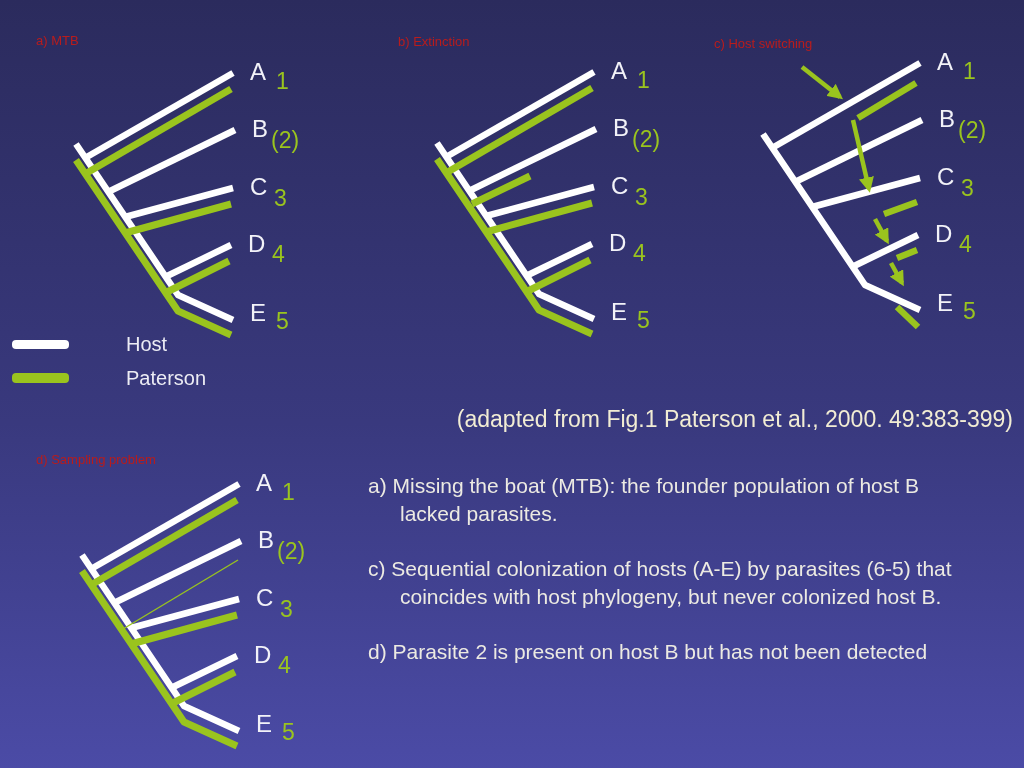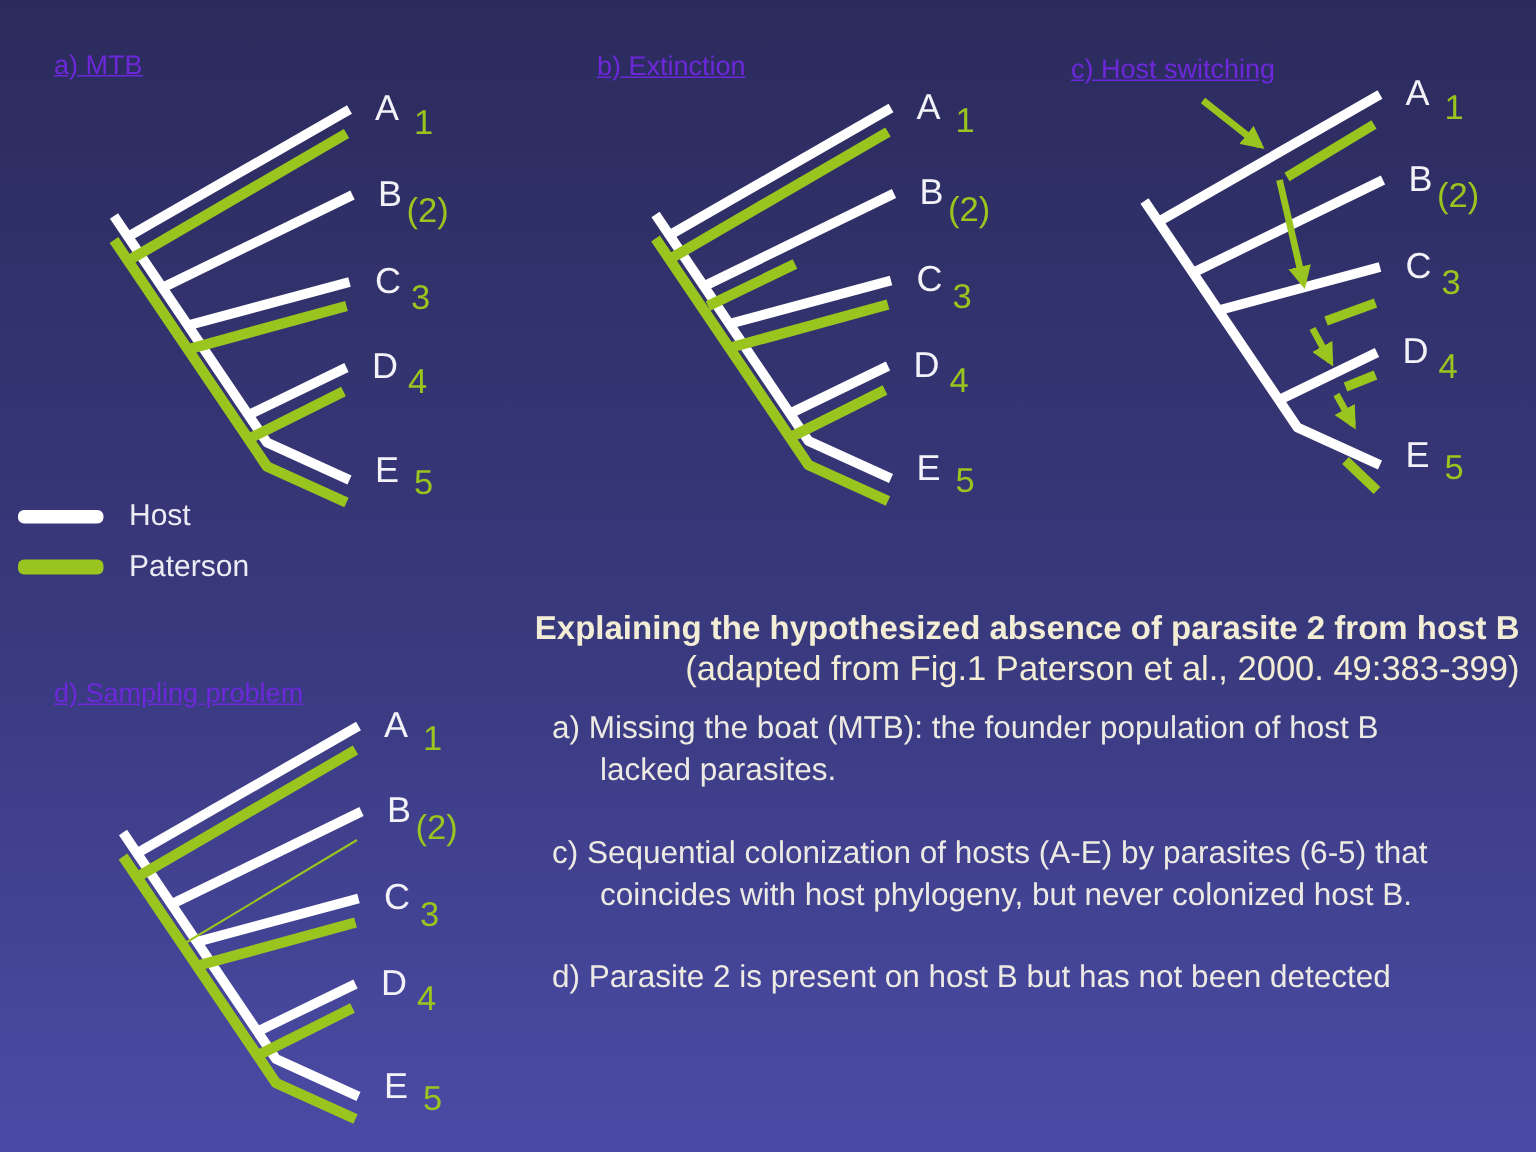--- a/index.html
+++ b/index.html
@@ -4,26 +4,26 @@
 <style>
   html,body{margin:0;padding:0;}
   body{
     width:1024px;height:768px;overflow:hidden;position:relative;
     background:linear-gradient(to bottom,#2B2B5D 0%,#39397E 55%,#4B4BA6 100%);
     font-family:"Liberation Sans","DejaVu Sans",sans-serif;
   }
   .panel{position:absolute;width:250px;height:300px;}
   .panel svg{display:block;width:250px;height:300px;}
   .panel-header{
-    position:absolute;color:#6d28d9;font-size:18px;white-space:nowrap;text-decoration:underline;
+    position:absolute;color:#b91c1c;font-size:13px;white-space:nowrap;
   }
   text.taxon{fill:#F2F2F8;font-size:24px;font-family:"Liberation Sans","DejaVu Sans",sans-serif;}
   text.num{fill:#9AC41E;font-size:23px;font-family:"Liberation Sans","DejaVu Sans",sans-serif;}
   .legend{position:absolute;left:12px;top:332px;}
-  .legend-row{display:flex;align-items:center;height:24px;margin-bottom:10px;}
+  .legend-row{display:flex;align-items:center;height:24px;margin-bottom:10px;gap:40px;}
   .legend-bar{width:57px;border-radius:4px;flex:0 0 auto;}
   .legend-bar.host{height:9px;background:#FFFFFF;}
   .legend-bar.parasite{height:10px;background:#9AC41E;}
   .legend-label{color:#ECECF4;font-size:20px;margin-left:17px;white-space:nowrap;}
   .title-block{position:absolute;right:11px;top:406px;text-align:right;color:#F2EDD4;}
   .main-title{font-size:22px;font-weight:bold;line-height:26px;white-space:nowrap;}
   .subtitle{font-size:23px;line-height:20px;margin-top:3px;white-space:nowrap;}
   .explanations{position:absolute;left:368px;top:472px;color:#ECEAE2;font-size:21px;}
   .exp-item{margin-bottom:27px;}
   .exp-item p{margin:0;line-height:28px;white-space:nowrap;}
@@ -150,21 +150,20 @@
     <div class="legend-bar host"></div>
     <div class="legend-label">Host</div>
   </div>
   <div class="legend-row">
     <div class="legend-bar parasite"></div>
     <div class="legend-label">Paterson</div>
   </div>
 </div>
 
 <div class="title-block">
-  <div class="main-title">Explaining the hypothesized absence of parasite 2 from host B</div>
   <div class="subtitle">(adapted from Fig.1 Paterson et al., 2000. 49:383-399)</div>
 </div>
 
 <div class="explanations">
   <div class="exp-item">
     <p class="l1">a) Missing the boat (MTB): the founder population of host B</p>
     <p class="l2">lacked parasites.</p>
   </div>
   <div class="exp-item">
     <p class="l1">c) Sequential colonization of hosts (A-E) by parasites (6-5) that</p>

